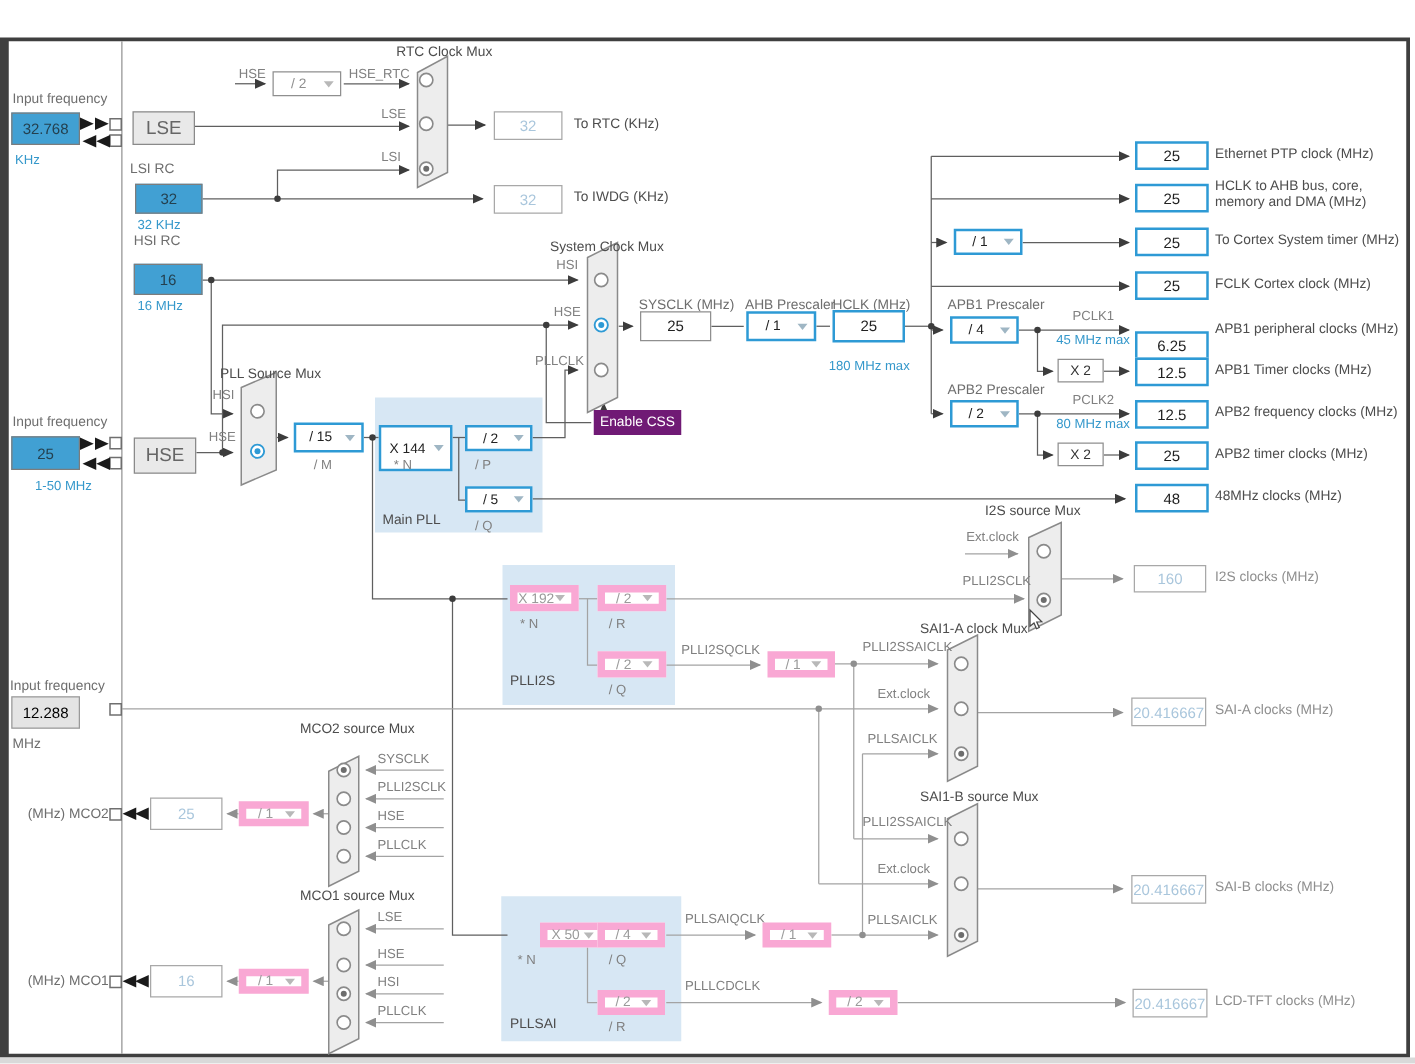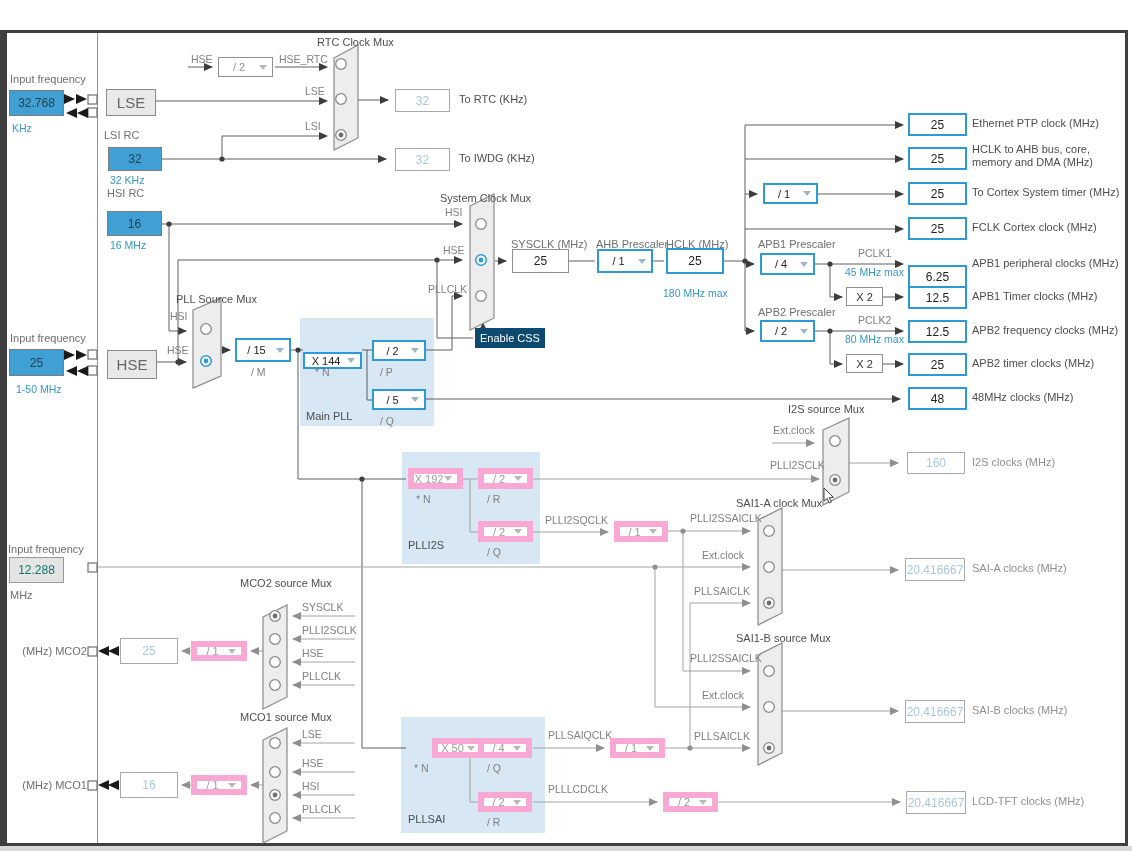--- a/index.html
+++ b/index.html
@@ -14,36 +14,36 @@
   .dimlb{color:#8f8f8f}
   .bl{position:absolute;font-size:10.5px;color:#3598cb;white-space:nowrap;z-index:3}
   .sig{position:absolute;font-size:10.5px;color:#808080;white-space:nowrap;z-index:3}
   .vbox{position:absolute;display:flex;align-items:center;justify-content:center;font-size:12px;
         color:#222;background:#fff;box-sizing:border-box;z-index:3}
   .vbox.b{border:2px solid #2e9ad5}
   .vbox.g{border:1px solid #8f8f8f}
   .vbox.d{border:1px solid #a8a8a8;color:#a9c6dc}
   .inbox{position:absolute;display:flex;align-items:center;justify-content:center;font-size:12px;
          color:#24404f;background:#41a0d3;border:1px solid #7c7c7c;box-sizing:border-box;z-index:3}
-  .inbox.d{background:#e4e4e4;color:#0f766e;border-color:#9a9a9a}
+  .inbox.d{background:#e4e4e4;color:#000000;border-color:#9a9a9a}
   .pinbox{position:absolute;display:flex;align-items:center;justify-content:center;font-size:15px;
           color:#666;background:#e9e9e9;border:1px solid #8a8a8a;box-sizing:border-box;z-index:3}
   .dd{position:absolute;display:flex;align-items:center;background:#fff;box-sizing:border-box;z-index:3}
   .dd .dv{flex:1;text-align:center;font-size:11px}
   .dd .cv{width:0;height:0;border-left:4px solid transparent;border-right:4px solid transparent;
           border-top:5px solid #9fb6c4;margin-right:5px}
   .dd.b{border:2px solid #2e9ad5;color:#222}
   .dd.g{border:1px solid #8f8f8f;color:#8f8f8f}
   .dd.d{border:6px solid #f9a8d4;color:#9a9a9a}
   .dd.d .cv,.dd.g .cv{border-top-color:#b8b8b8}
   .pllbg{position:absolute;background:#d7e7f4;z-index:1}
   .x2{position:absolute;display:flex;align-items:center;justify-content:center;font-size:11px;
       color:#333;border:1px solid #8f8f8f;background:#fff;box-sizing:border-box;z-index:3}
   .btn{position:absolute;display:flex;align-items:center;justify-content:center;font-size:11px;
-       color:#fff;background:#0c4a6e;z-index:3;cursor:pointer}
+       color:#fff;background:#701a75;z-index:3;cursor:pointer}
   svg.wires{position:absolute;left:0;top:0;z-index:2}
 </style>
 </head>
 <body>
 
 <div id="stage">
   <div class="frame"></div>
   <div class="bstrip"></div>
   <div class="boundary"></div>
 
@@ -290,21 +290,21 @@
   <div class="lb" style="left:104px;top:129px">LSI RC</div>
   <div class="inbox" style="left:108px;top:147px;width:54px;height:24px">32</div>
   <div class="bl" style="left:110px;top:174px">32 KHz</div>
 
   <div class="lb" style="left:107px;top:187px">HSI RC</div>
   <div class="inbox" style="left:107px;top:211px;width:55px;height:25px">16</div>
   <div class="bl" style="left:110px;top:239px">16 MHz</div>
 
   <div class="lb" style="left:10px;top:332px">Input frequency</div>
   <div class="inbox" style="left:9px;top:349px;width:55px;height:27px">25</div>
-  <div class="bl" style="left:16px;top:383px">1-50 MHz</div>
+  <div class="bl" style="left:28px;top:383px">1-50 MHz</div>
   <div class="pinbox" style="left:107px;top:350px;width:50px;height:29px">HSE</div>
 
   <div class="lb" style="left:8px;top:543px">Input frequency</div>
   <div class="inbox d" style="left:9px;top:557px;width:55px;height:26px">12.288</div>
   <div class="lb" style="left:10px;top:589px">MHz</div>
 
   <div class="lb lbb" style="left:317px;top:36px">RTC Clock Mux</div>
   <div class="sig" style="left:191px;top:53px">HSE</div>
   <div class="dd g" style="left:218px;top:57px;width:55px;height:20px">
     <span class="dv">/ 2</span>
@@ -320,21 +320,21 @@
 
   <div class="lb lbb" style="left:176px;top:293px">PLL Source Mux</div>
   <div class="sig" style="left:170px;top:310px">HSI</div>
   <div class="sig" style="left:167px;top:344px">HSE</div>
   <div class="dd b" style="left:235px;top:338px;width:56px;height:24px">
     <span class="dv">/ 15</span>
       <span class="cv"></span>
   </div>
   <div class="sig" style="left:251px;top:366px">/ M</div>
 
-  <div class="dd b" style="left:303px;top:352px;width:59px;height:17px">
+  <div class="dd b" style="left:303px;top:340px;width:59px;height:37px">
     <span class="dv">X 144</span>
       <span class="cv"></span>
   </div>
   <div class="sig" style="left:315px;top:366px">* N</div>
   <div class="dd b" style="left:372px;top:340px;width:54px;height:21px">
     <span class="dv">/ 2</span>
       <span class="cv"></span>
   </div>
   <div class="sig" style="left:380px;top:366px">/ P</div>
   <div class="dd b" style="left:372px;top:389px;width:54px;height:21px">

